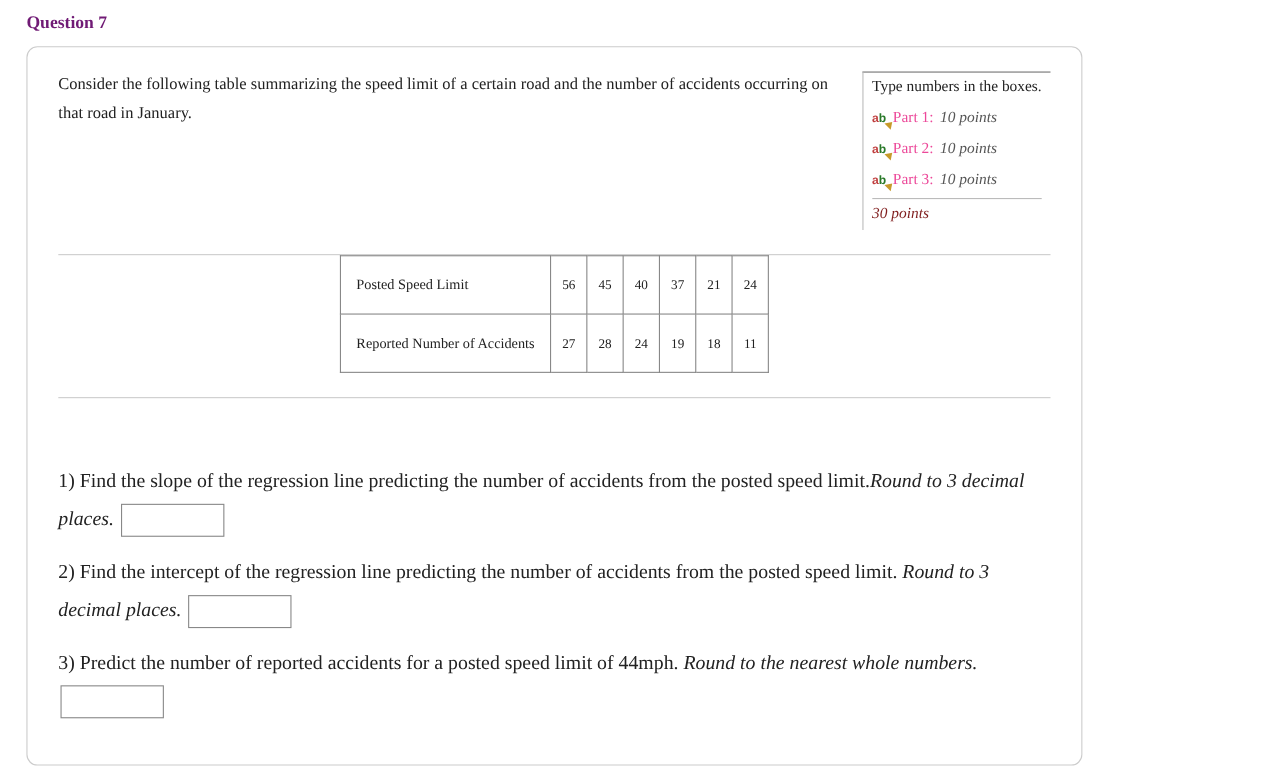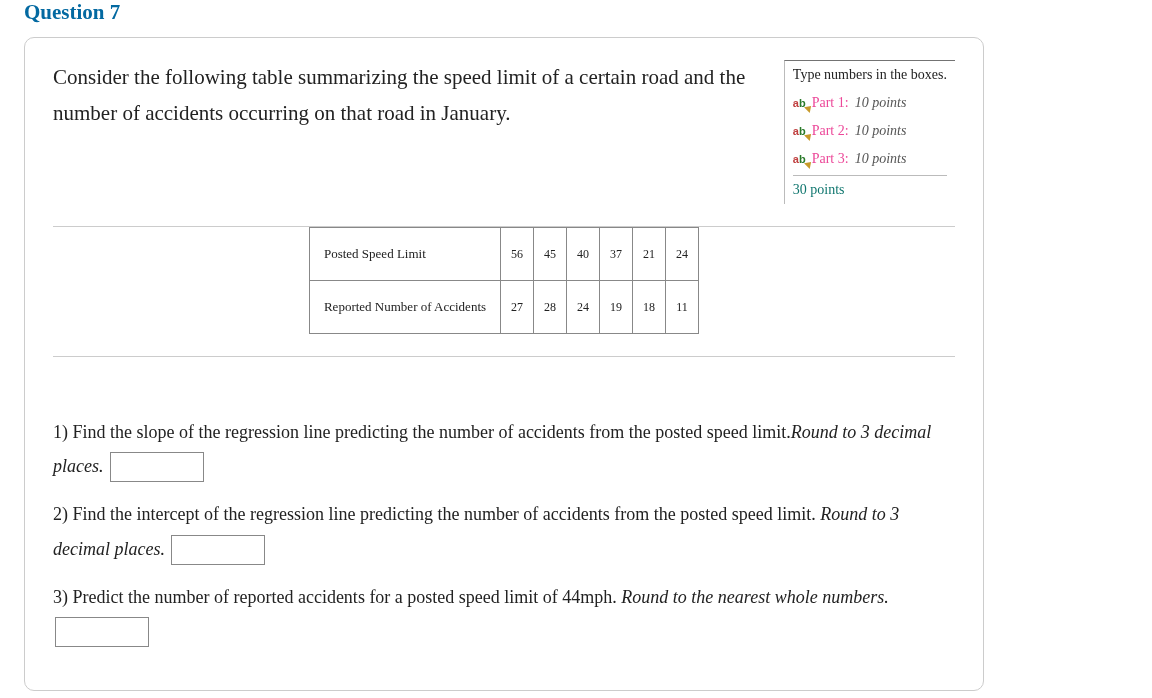--- a/index.html
+++ b/index.html
@@ -8,40 +8,40 @@
     padding: 0;
     font-family: Georgia, 'Times New Roman', serif;
     background: #ffffff;
     color: #333;
     width: 1152px;
   }
   .page {
     padding: 0 24px 24px 24px;
   }
   .question-title {
-    font-size: 21px;
-    color: #0369a1;
+    font-size: 16px;
+    color: #701a75;
     font-weight: bold;
     margin: 0 0 12px 0;
-    padding-top: 0;
+    padding-top: 12px;
   }
   .card {
     border: 1px solid #ccc;
     border-radius: 10px;
     padding: 22px 28px 28px 28px;
     width: 960px;
     position: relative;
   }
   .top-row {
     display: flex;
     align-items: flex-start;
   }
   .intro {
     flex: 1;
-    font-size: 21px;
+    font-size: 15px;
     line-height: 1.7;
     color: #222;
     padding-right: 16px;
   }
   .points-box {
     border-left: 1px solid #bbb;
     border-top: 1px solid #737373;
     font-size: 14px;
     color: #222;
     min-width: 170px;
@@ -54,21 +54,22 @@
     display: flex;
     align-items: center;
     gap: 6px;
   }
   .points-box .sep {
     border-top: 1px solid #bbb;
     margin: 2px 8px 0 8px;
   }
   .points-box .total {
     padding: 6px 8px;
-    color: #0f766e;
+    font-style: italic;
+    color: #7f1d1d;
   }
   .points-box .part-label {
     color: #ec4899;
   }
   .points-box .part-pts {
     font-style: italic;
     color: #555;
   }
   .ab-icon {
     display: inline-flex;

